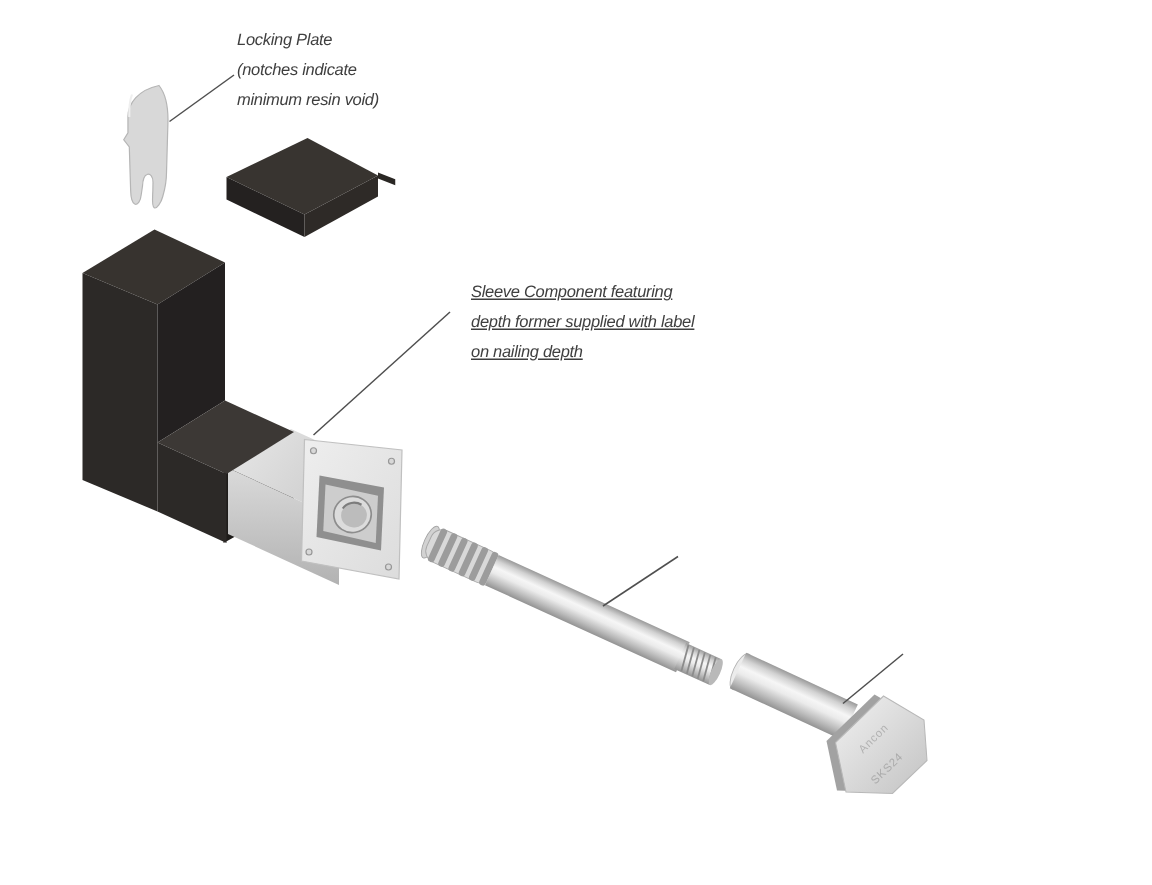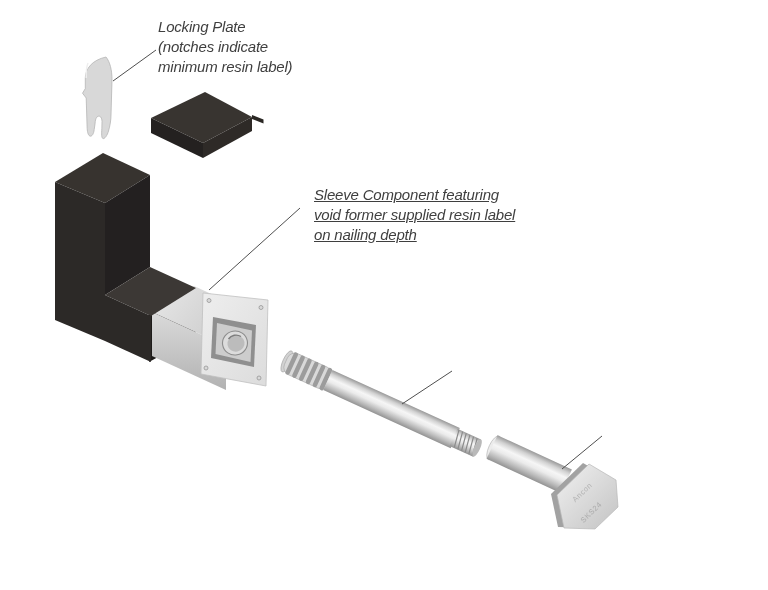--- a/index.html
+++ b/index.html
@@ -2,21 +2,21 @@
 <html><head>
 <meta charset="utf-8">
 <style>
   html,body{margin:0;padding:0;background:#ffffff;}
   #stage{
     position:relative;width:768px;height:590px;background:#ffffff;overflow:hidden;
     font-family:"Liberation Sans","DejaVu Sans",sans-serif;
   }
   #art{position:absolute;left:0;top:0;}
   .lbl{
-    position:absolute;font-style:italic;font-size:15px;line-height:20px;
+    position:absolute;font-style:italic;font-size:11px;line-height:20px;
     color:#3f3f3f;letter-spacing:-0.2px;white-space:nowrap;
   }
   #lbl-locking{left:158px;top:17px;}
   #lbl-sleeve{left:314px;top:185px;text-decoration:underline;}
   #lbl-dowel{left:452px;top:354px;}
   #lbl-anchor{left:551px;top:396px;}
 </style>
 </head>
 <body>
 
@@ -145,26 +145,26 @@
       <line x1="113" y1="81" x2="156" y2="50"></line>
       <line x1="300" y1="208" x2="209" y2="290"></line>
       <line x1="452" y1="371" x2="402" y2="404"></line>
       <line x1="602" y1="436" x2="562" y2="469"></line>
     </g>
   </svg>
 
   <div class="lbl" id="lbl-locking">
     <div>Locking Plate</div>
     <div>(notches indicate</div>
-    <div>minimum resin label)</div>
+    <div>minimum resin void)</div>
   </div>
 
   <div class="lbl" id="lbl-sleeve">
     <div>Sleeve Component featuring</div>
-    <div>void former supplied resin label</div>
+    <div>depth former supplied with label</div>
     <div>on nailing depth</div>
   </div>
 
 
   <div class="lbl" id="lbl-anchor">
   </div>
 
 </div>
 
 </body></html>

